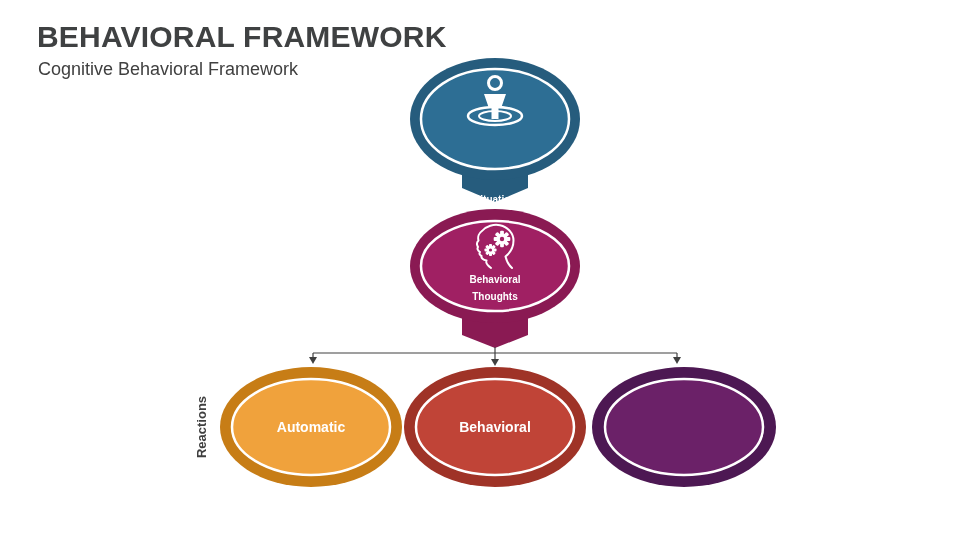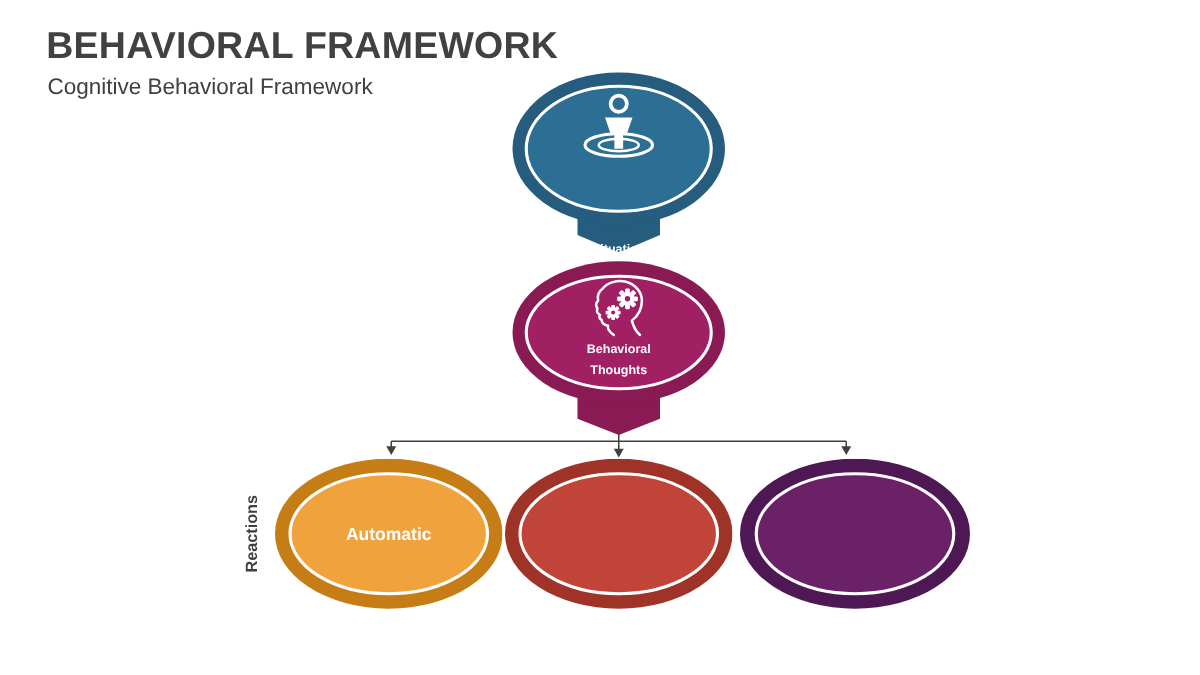--- a/index.html
+++ b/index.html
@@ -102,20 +102,21 @@
       <ellipse cx="91" cy="60" rx="79" ry="48" stroke="#ffffff" stroke-width="2.5" fill="#F0A23C"></ellipse>
     </svg>
     <div class="node-label lbl-bottom bottom-label">Automatic</div>
   </div>
 
   <div class="node" style="left:404px;top:367px;width:182px;height:121px;">
     <svg width="182" height="121" viewBox="0 0 182 121">
       <ellipse cx="91" cy="60" rx="91" ry="60" fill="#9F3327"></ellipse>
       <ellipse cx="91" cy="60" rx="79" ry="48" stroke="#ffffff" stroke-width="2.5" fill="#C04437"></ellipse>
     </svg>
+    <div class="node-label lbl-bottom bottom-label">Behavioral</div>
   </div>
 
   <div class="node" style="left:592px;top:367px;width:184px;height:121px;">
     <svg width="184" height="121" viewBox="0 0 184 121">
       <ellipse cx="92" cy="60" rx="92" ry="60" fill="#4D1853"></ellipse>
       <ellipse cx="92" cy="60" rx="79" ry="48" stroke="#ffffff" stroke-width="2.5" fill="#6B2168"></ellipse>
     </svg>
   </div>
 
 </div>

